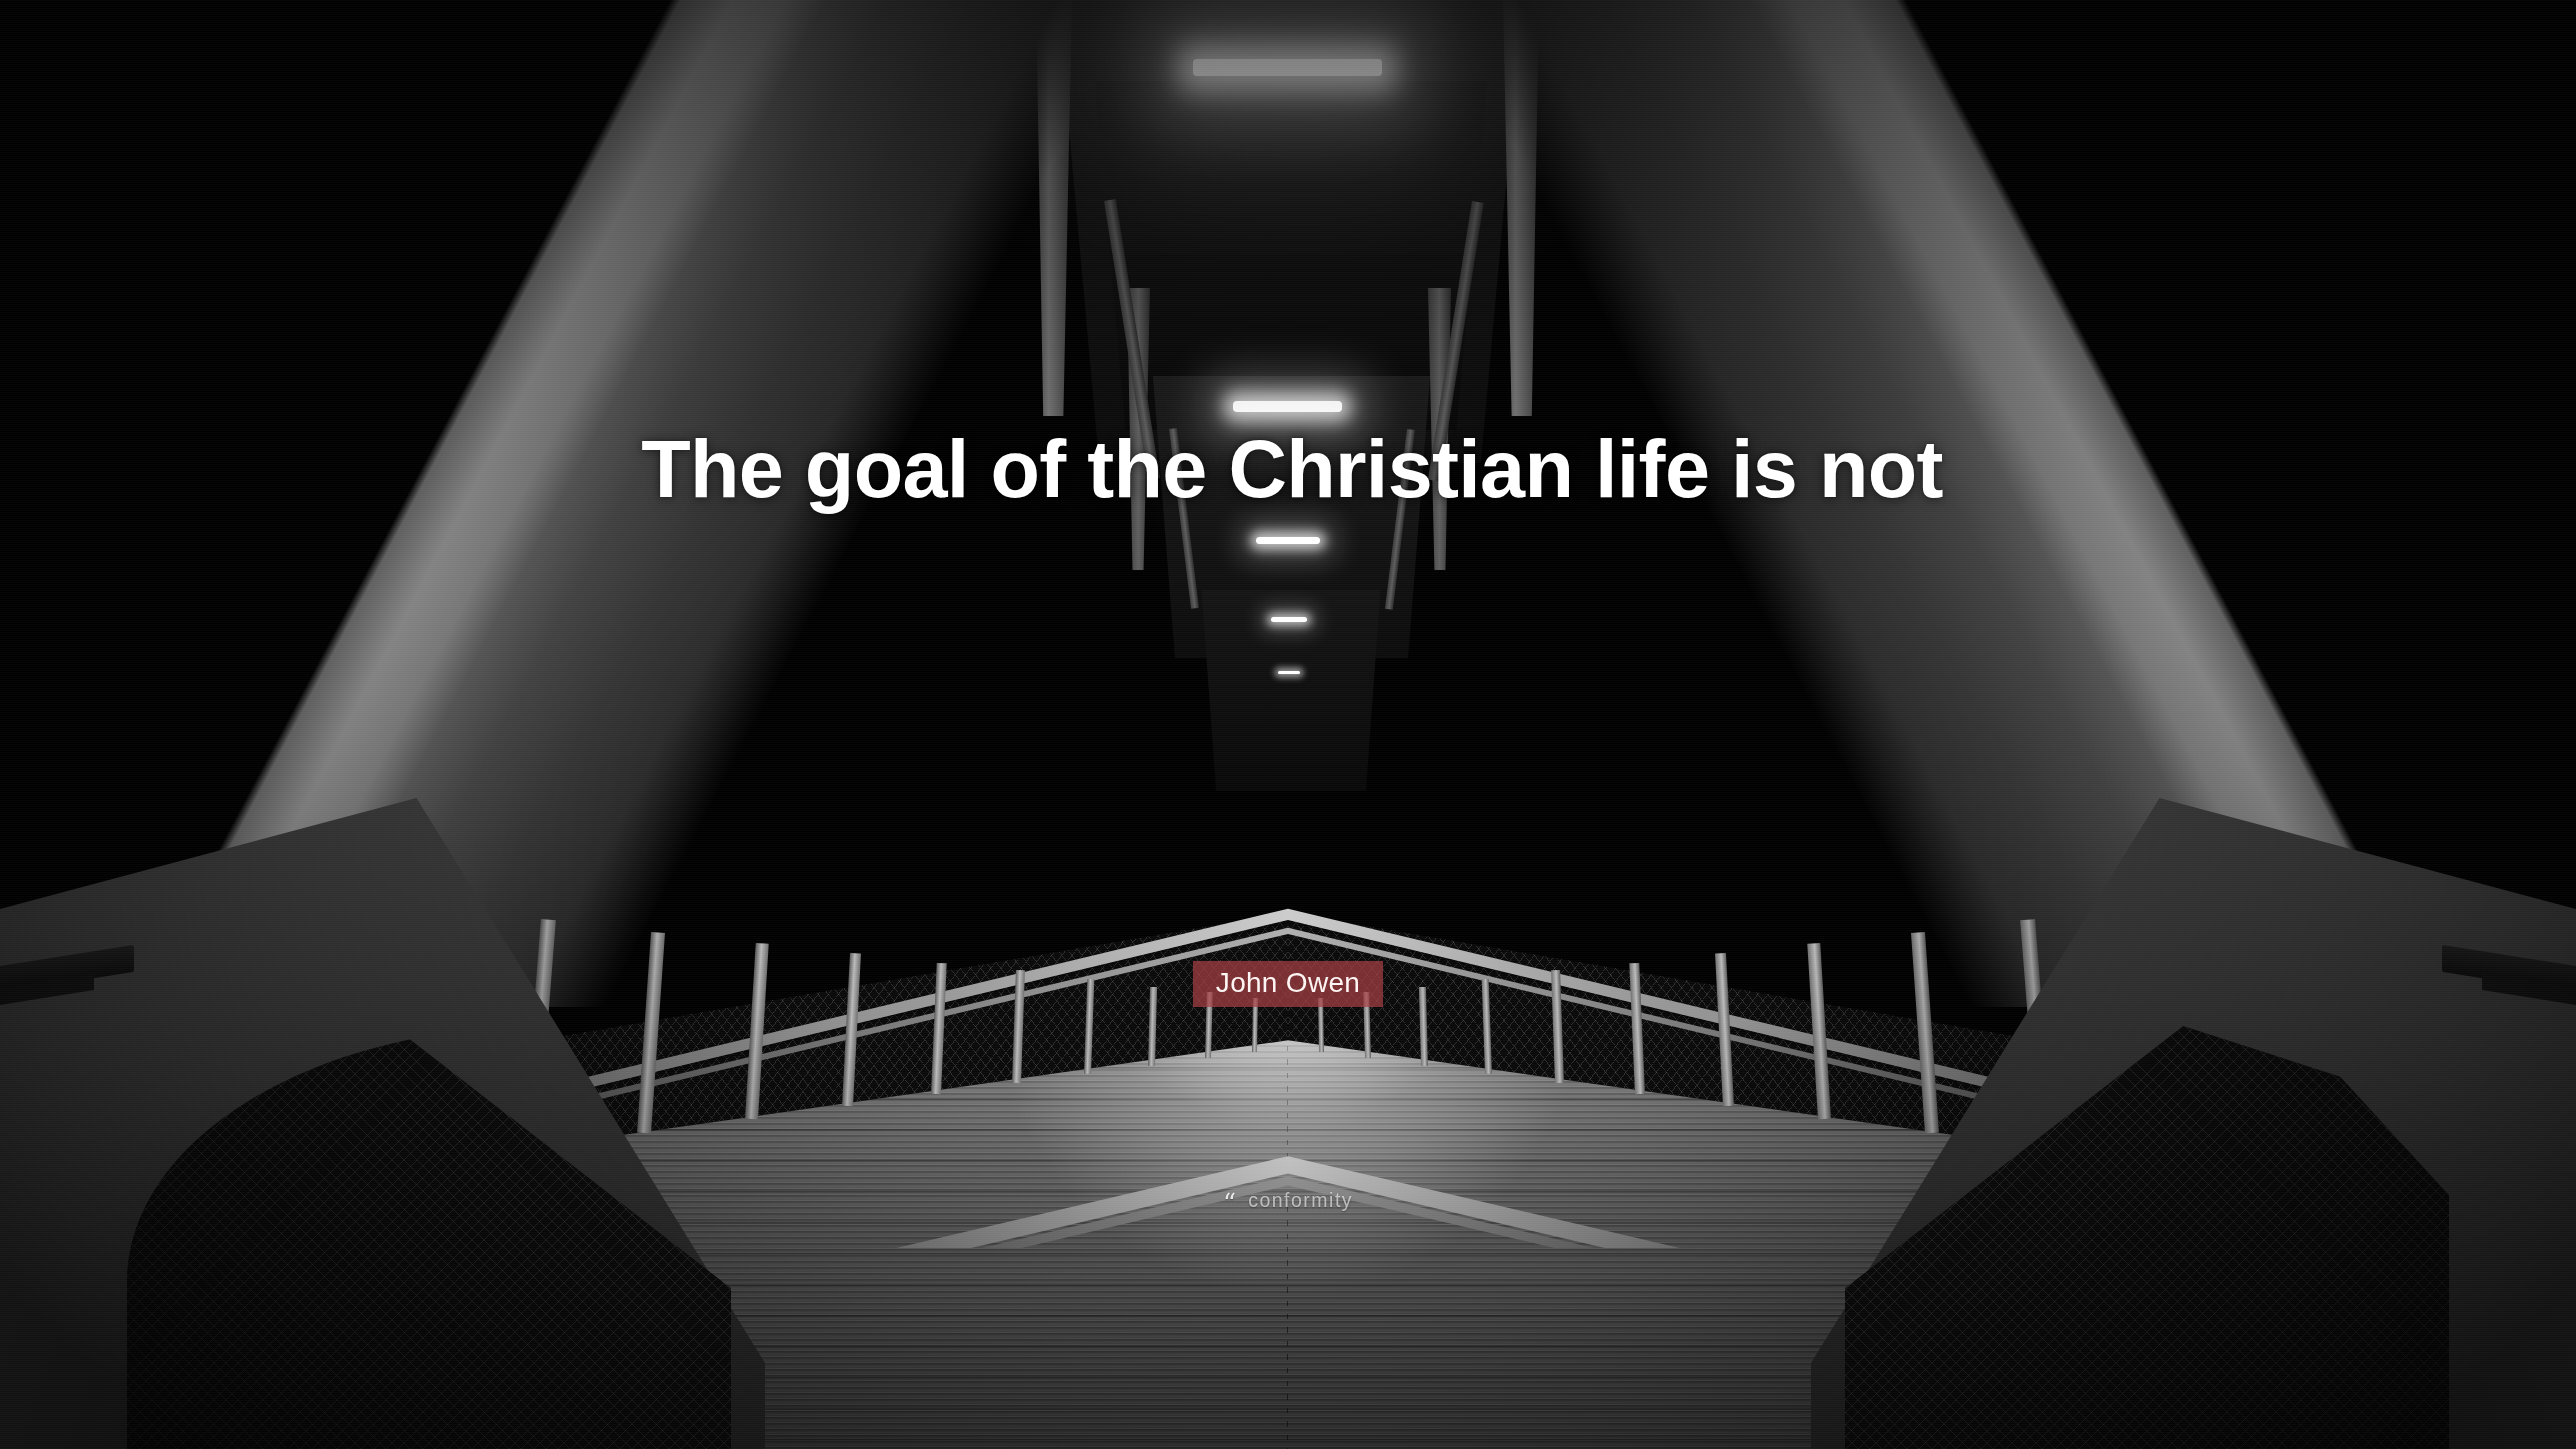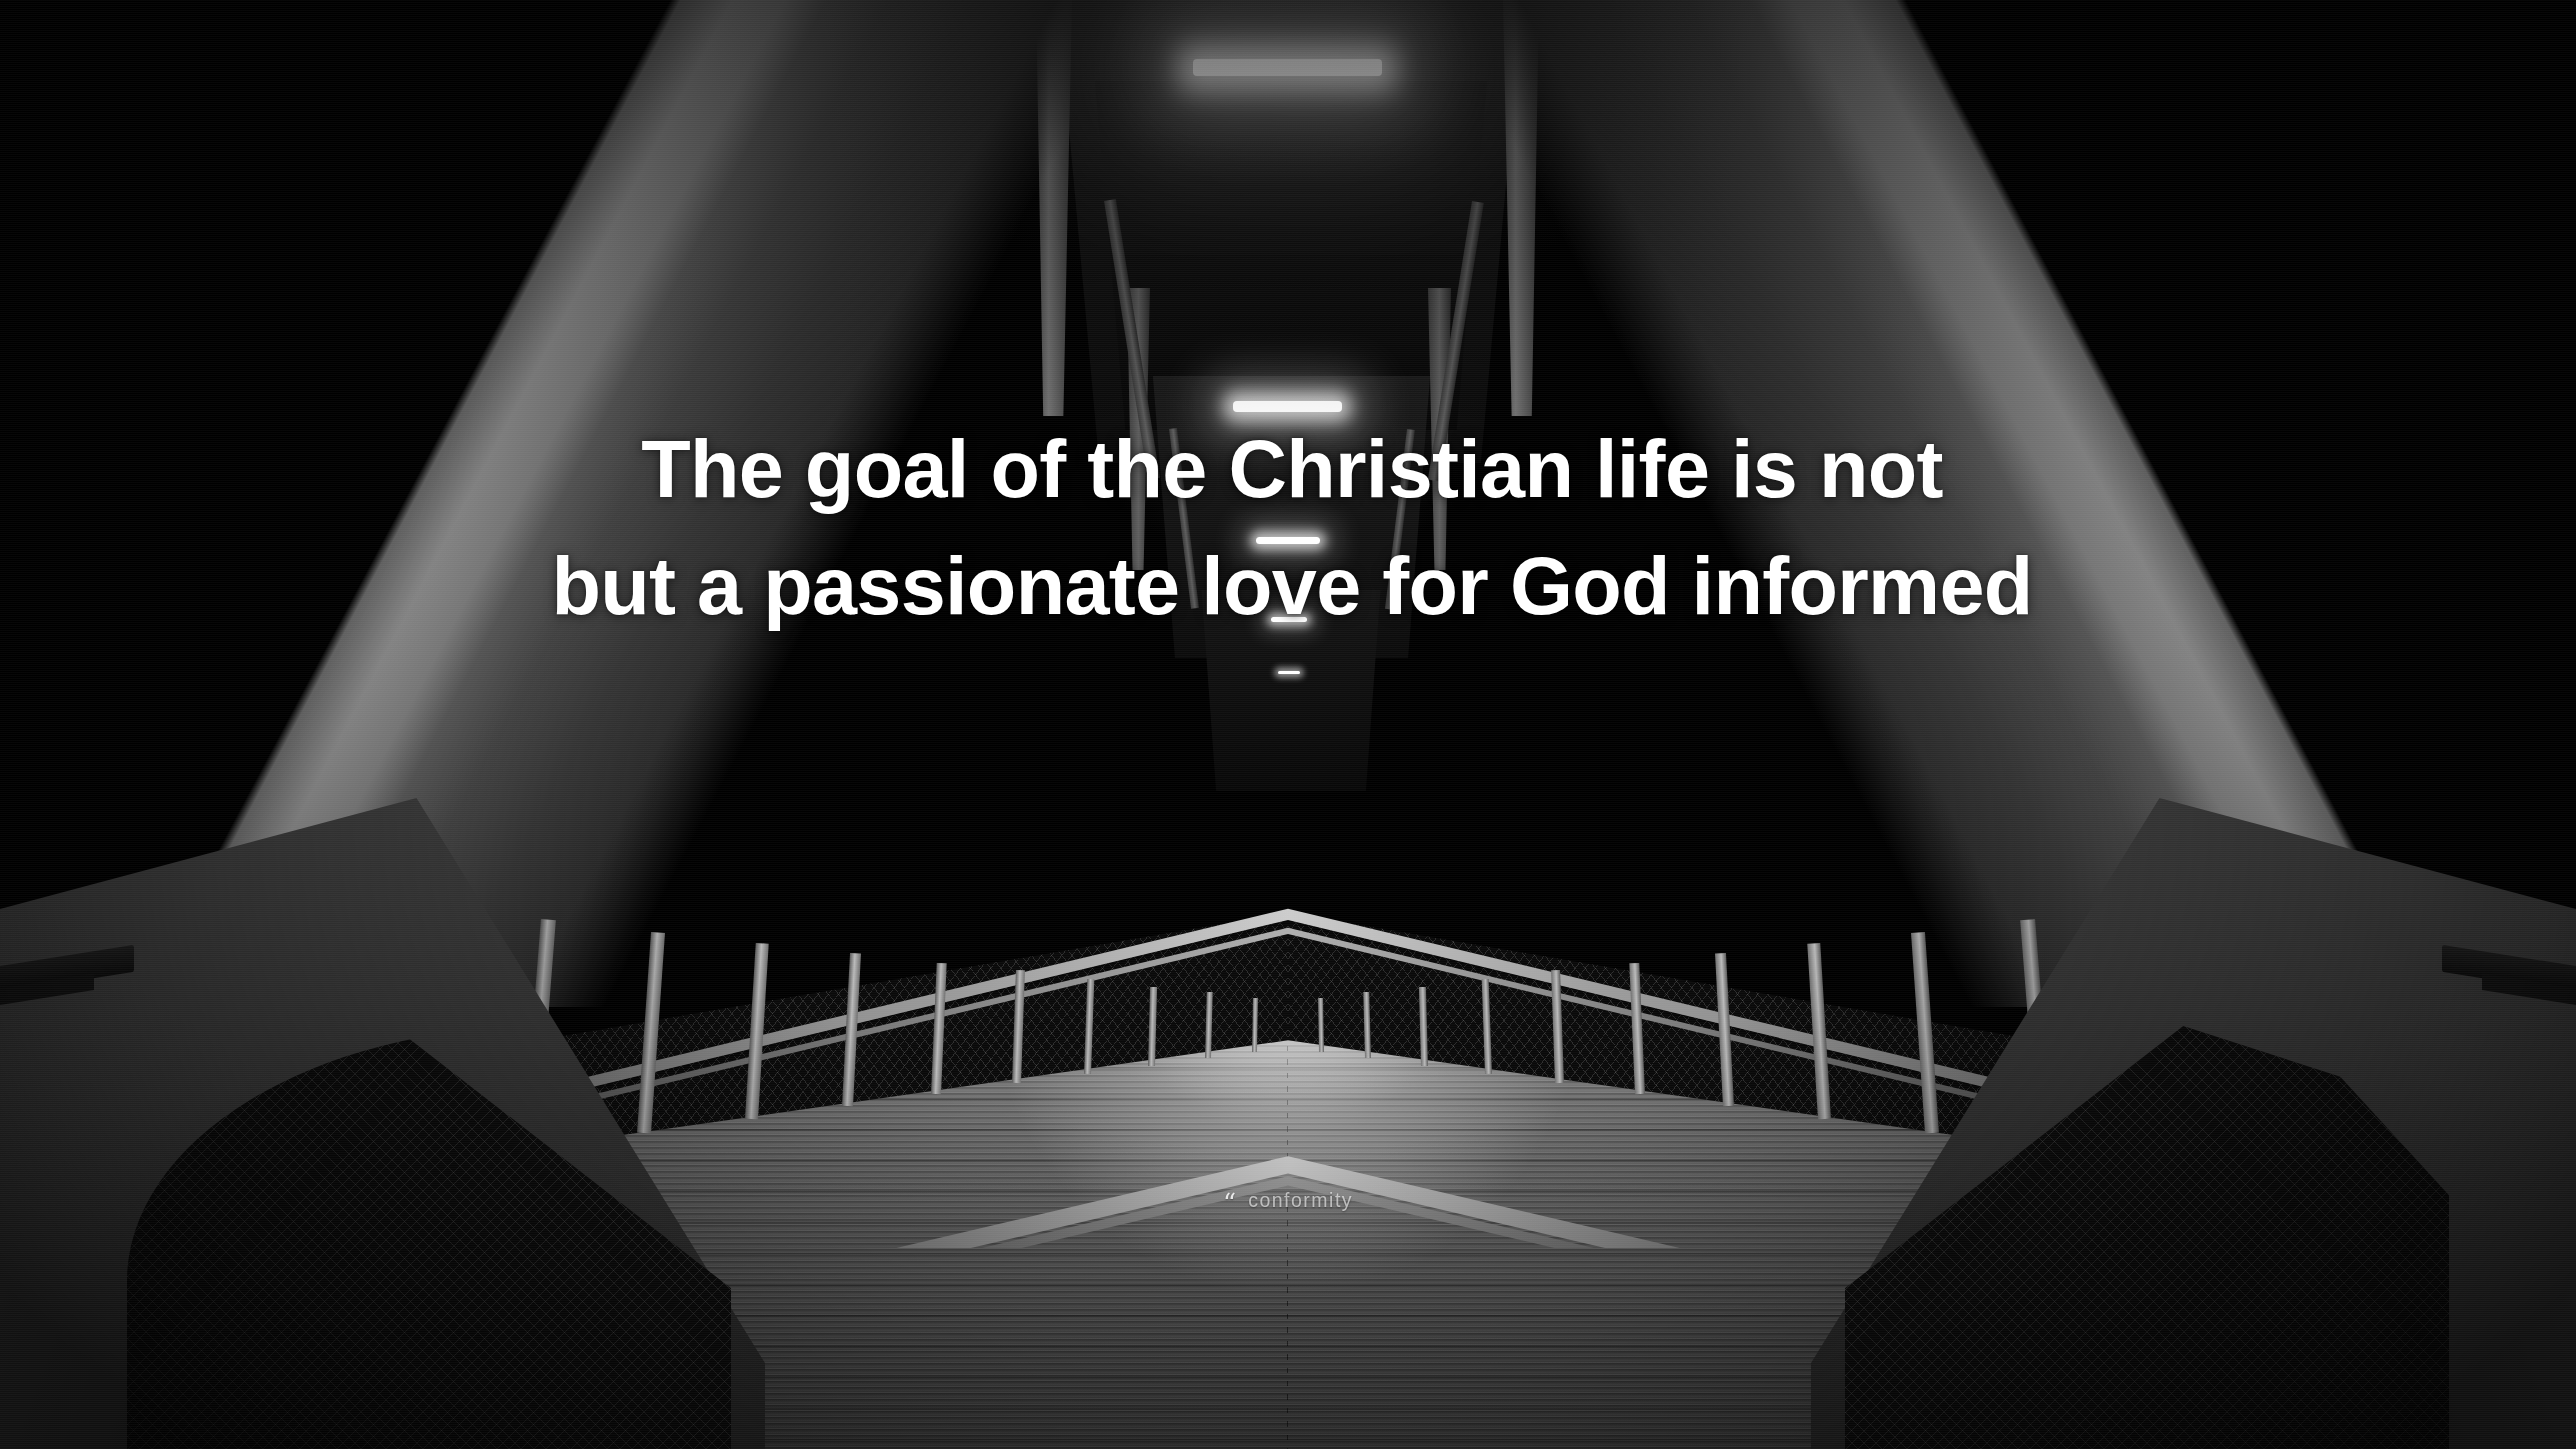--- a/index.html
+++ b/index.html
@@ -354,23 +354,25 @@
     <div class="cap cap-r2"></div>
 
     <div class="vignette"></div>
     <div class="grain"></div>
   </div>
 
   <div class="overlay">
 
     <div class="quote">
       <span class="ln">The goal of the Christian life is not</span>
-      <span class="ln">but a passionate love for God informed</span>
-    </div>
-
+    </div>
+
+    <div class="author-wrap">
+      <span class="author">John Owen</span>
+    </div>
 
     <div class="watermark">
       <span class="wm-mark">“</span>
       <span>conformity</span>
     </div>
 
   </div>
 </div>
 
 

